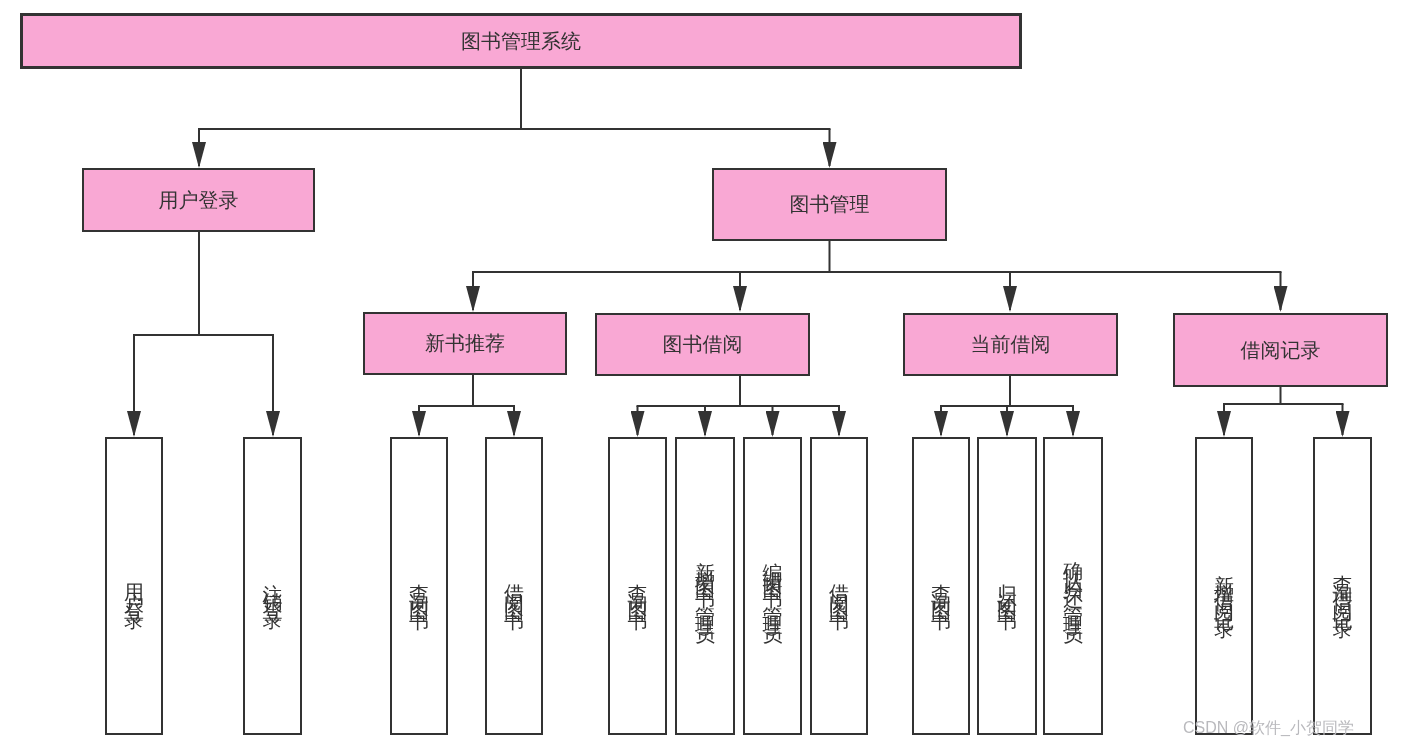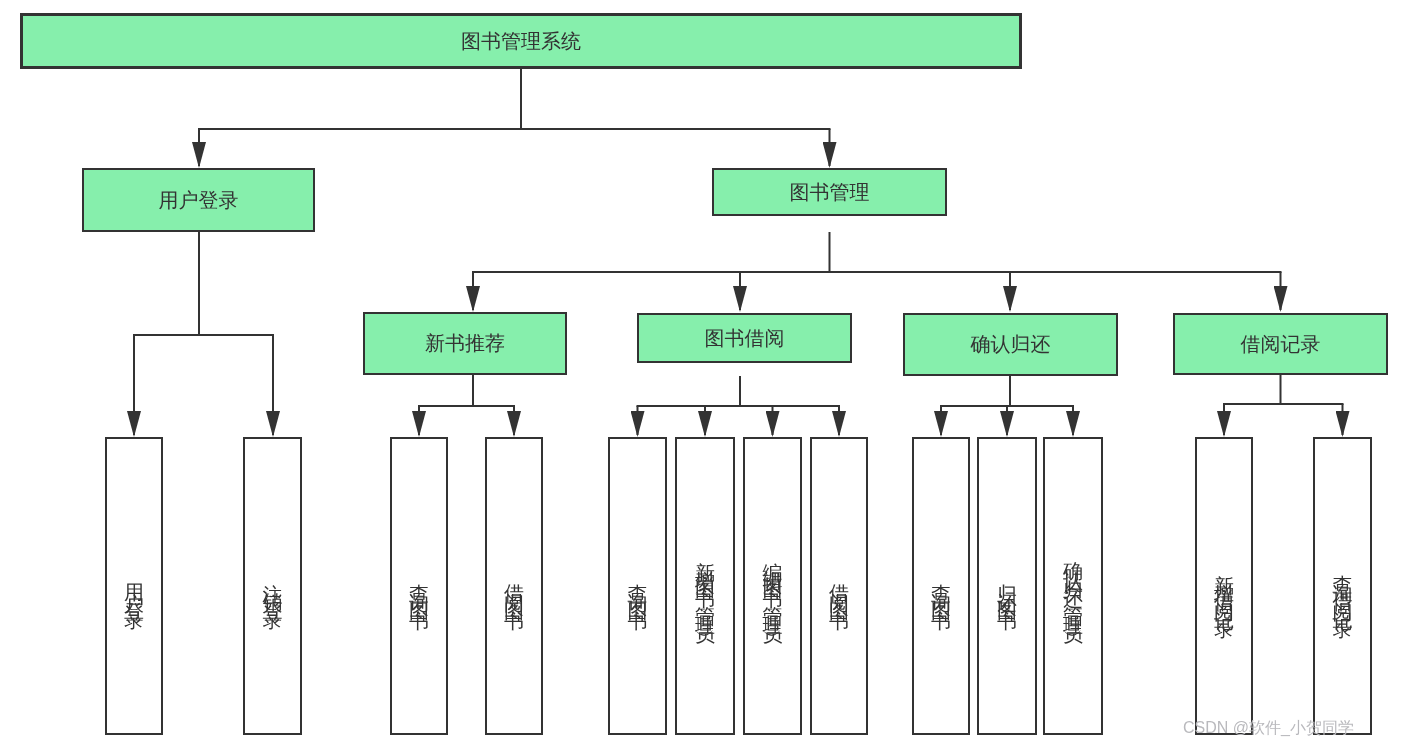--- a/index.html
+++ b/index.html
@@ -13,21 +13,21 @@
   }
   #connector-layer {
     position: absolute;
     left: 0; top: 0;
     width: 1405px; height: 747px;
     z-index: 1;
   }
   .node {
     position: absolute;
     box-sizing: border-box;
-    background: #86efac;
+    background: #f9a8d4;
     border: 2px solid #333333;
     display: flex;
     align-items: center;
     justify-content: center;
     color: #333333;
     z-index: 2;
   }
   .node-root {
     left: 20px; top: 13px; width: 1002px; height: 56px;
     border-width: 3px;
@@ -120,34 +120,34 @@
     </g>
   </svg>
 
   <div class="node node-root">
     <span>图书管理系统</span>
   </div>
 
   <div class="node node-l2" style="left:82px; top:168px; width:233px; height:64px;">
     <span>用户登录</span>
   </div>
-  <div class="node node-l2" style="left:712px; top:168px; width:235px; height:48px;font-family:Liberation Serif, serif;">
+  <div class="node node-l2" style="left:712px; top:168px; width:235px; height:73px;font-family:Liberation Serif, serif;">
     <span>图书管理</span>
   </div>
 
   <div class="node node-l3" style="left:363px; top:312px; width:204px; height:63px;">
     <span>新书推荐</span>
   </div>
-  <div class="node node-l3" style="left:637px; top:313px; width:215px; height:50px;font-family:Liberation Serif, serif;">
+  <div class="node node-l3" style="left:595px; top:313px; width:215px; height:63px;font-family:Liberation Serif, serif;">
     <span>图书借阅</span>
   </div>
   <div class="node node-l3" style="left:903px; top:313px; width:215px; height:63px;">
-    <span>确认归还</span>
+    <span>当前借阅</span>
   </div>
-  <div class="node node-l3" style="left:1173px; top:313px; width:215px; height:62px;">
+  <div class="node node-l3" style="left:1173px; top:313px; width:215px; height:74px;">
     <span>借阅记录</span>
   </div>
 
   <div class="leaf" style="left:105px; width:58px;">
     <span class="leaf-label">用户登录</span>
   </div>
   <div class="leaf" style="left:243px; width:59px;">
     <span class="leaf-label">注销登录</span>
   </div>
 

